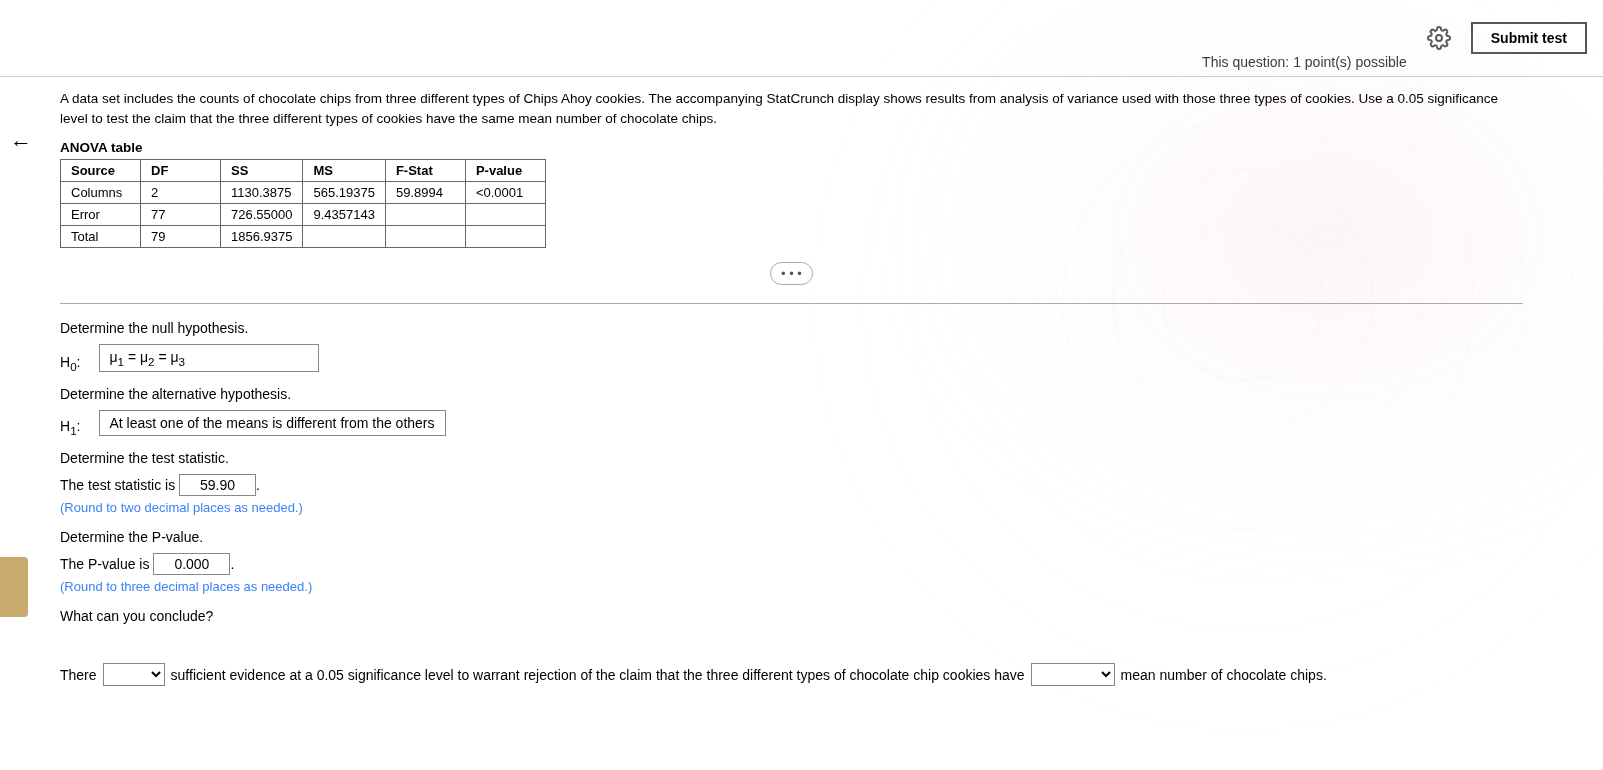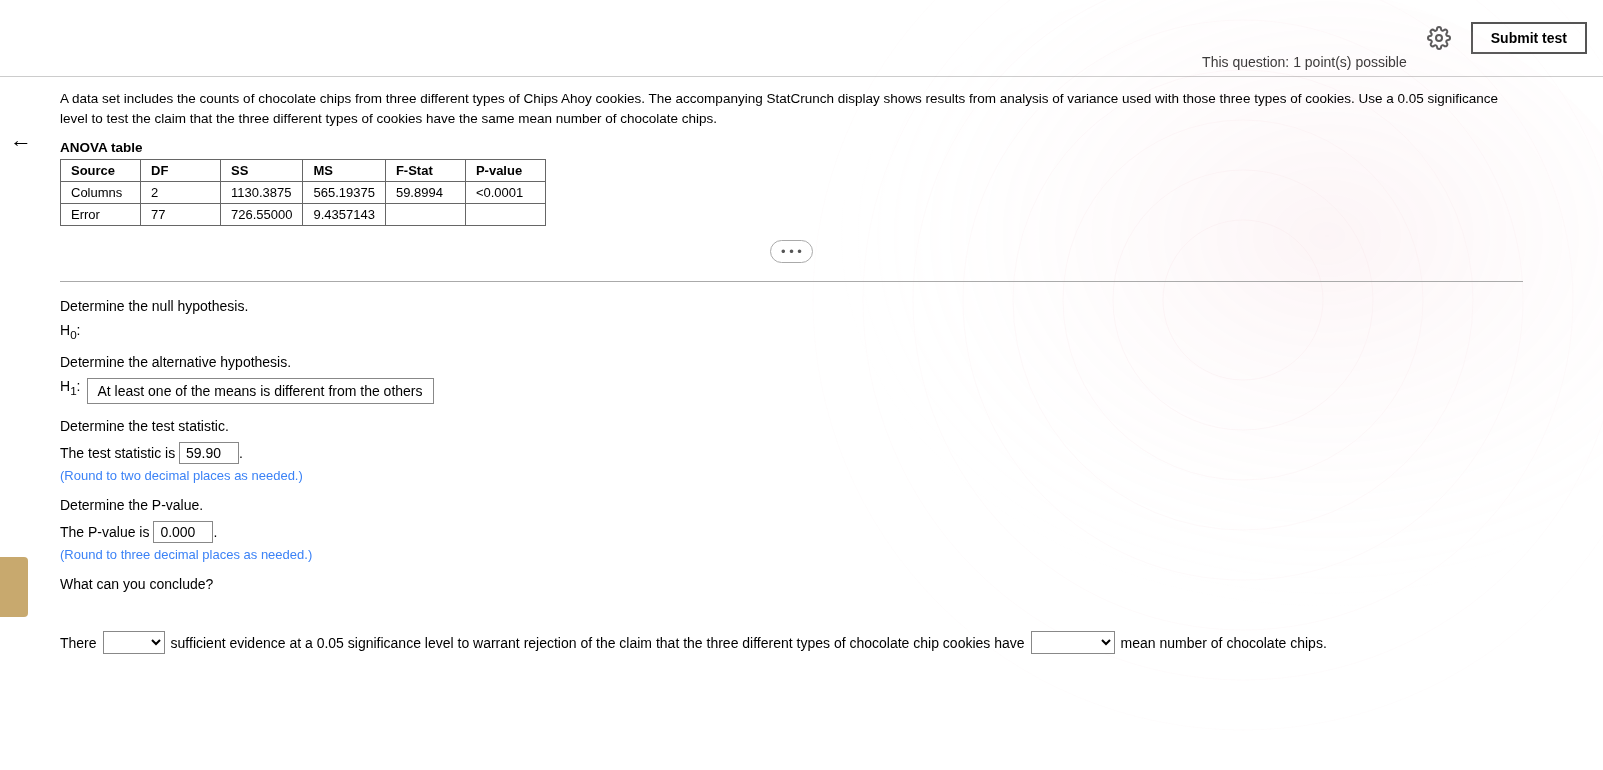--- a/index.html
+++ b/index.html
@@ -101,40 +101,40 @@
 
     
     .section-label {
       font-size: 14px;
       margin-bottom: 8px;
     }
 
     
     .hypothesis-row {
       display: flex;
-      align-items: flex-start;
+      align-items: flex-end;
       margin-bottom: 14px;
-      gap: 6px;
+      gap: 18px;
     }
     .hyp-label {
       font-size: 14px;
       white-space: nowrap;
     }
     .hyp-box {
       border: 1px solid #888;
       padding: 4px 10px;
       font-size: 14px;
       min-width: 220px;
       background: #fff;
     }
 
     
     .inline-answer {
       border: 1px solid #888;
-      padding: 2px 6px;
+      padding: 2px 20px;
       font-size: 14px;
       min-width: 60px;
       display: inline-block;
       background: #fff;
     }
 
     .answer-row {
       margin-bottom: 4px;
       font-size: 14px;
     }
@@ -263,33 +263,44 @@
             <td>&lt;0.0001</td>
           </tr>
           <tr>
             <td>Error</td>
             <td>77</td>
             <td>726.55000</td>
             <td>9.4357143</td>
             <td></td>
             <td></td>
           </tr>
+          <tr>
+            <td>Total</td>
+            <td>79</td>
+            <td>1856.9375</td>
+            <td></td>
+            <td></td>
+            <td></td>
+          </tr>
         </tbody>
       </table>
     </div>
 
     <div class="ellipsis-area">
       <button class="ellipsis-btn">• • •</button>
     </div>
 
     <hr class="divider">
 
     <p class="section-label">Determine the null hypothesis.</p>
     <div class="hypothesis-row">
       <span class="hyp-label">H<sub>0</sub>:</span>
+      <div class="hyp-box">
+        μ<sub>1</sub> = μ<sub>2</sub> = μ<sub>3</sub>
+      </div>
     </div>
 
     <p class="section-label">Determine the alternative hypothesis.</p>
     <div class="hypothesis-row">
       <span class="hyp-label">H<sub>1</sub>:</span>
       <div class="hyp-box">At least one of the means is different from the others</div>
     </div>
 
     <p class="section-label">Determine the test statistic.</p>
     <div class="answer-row">

